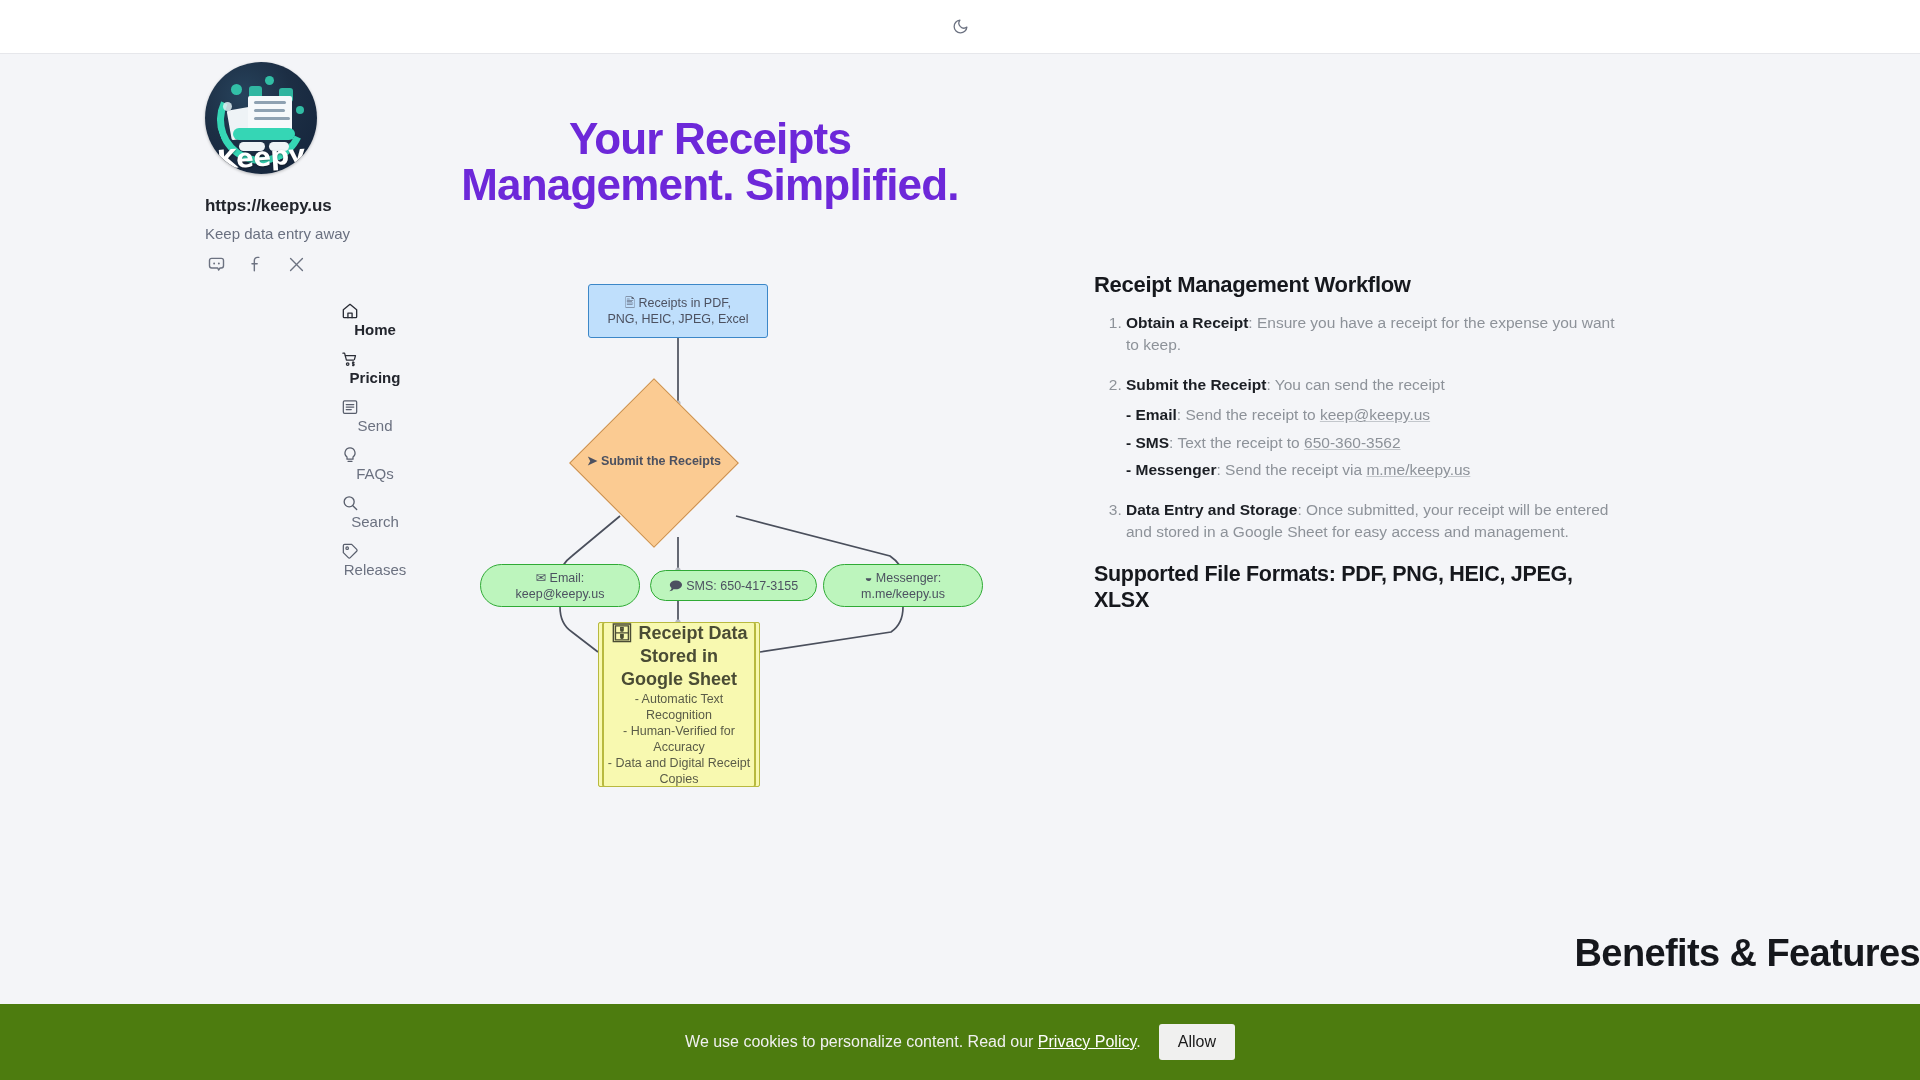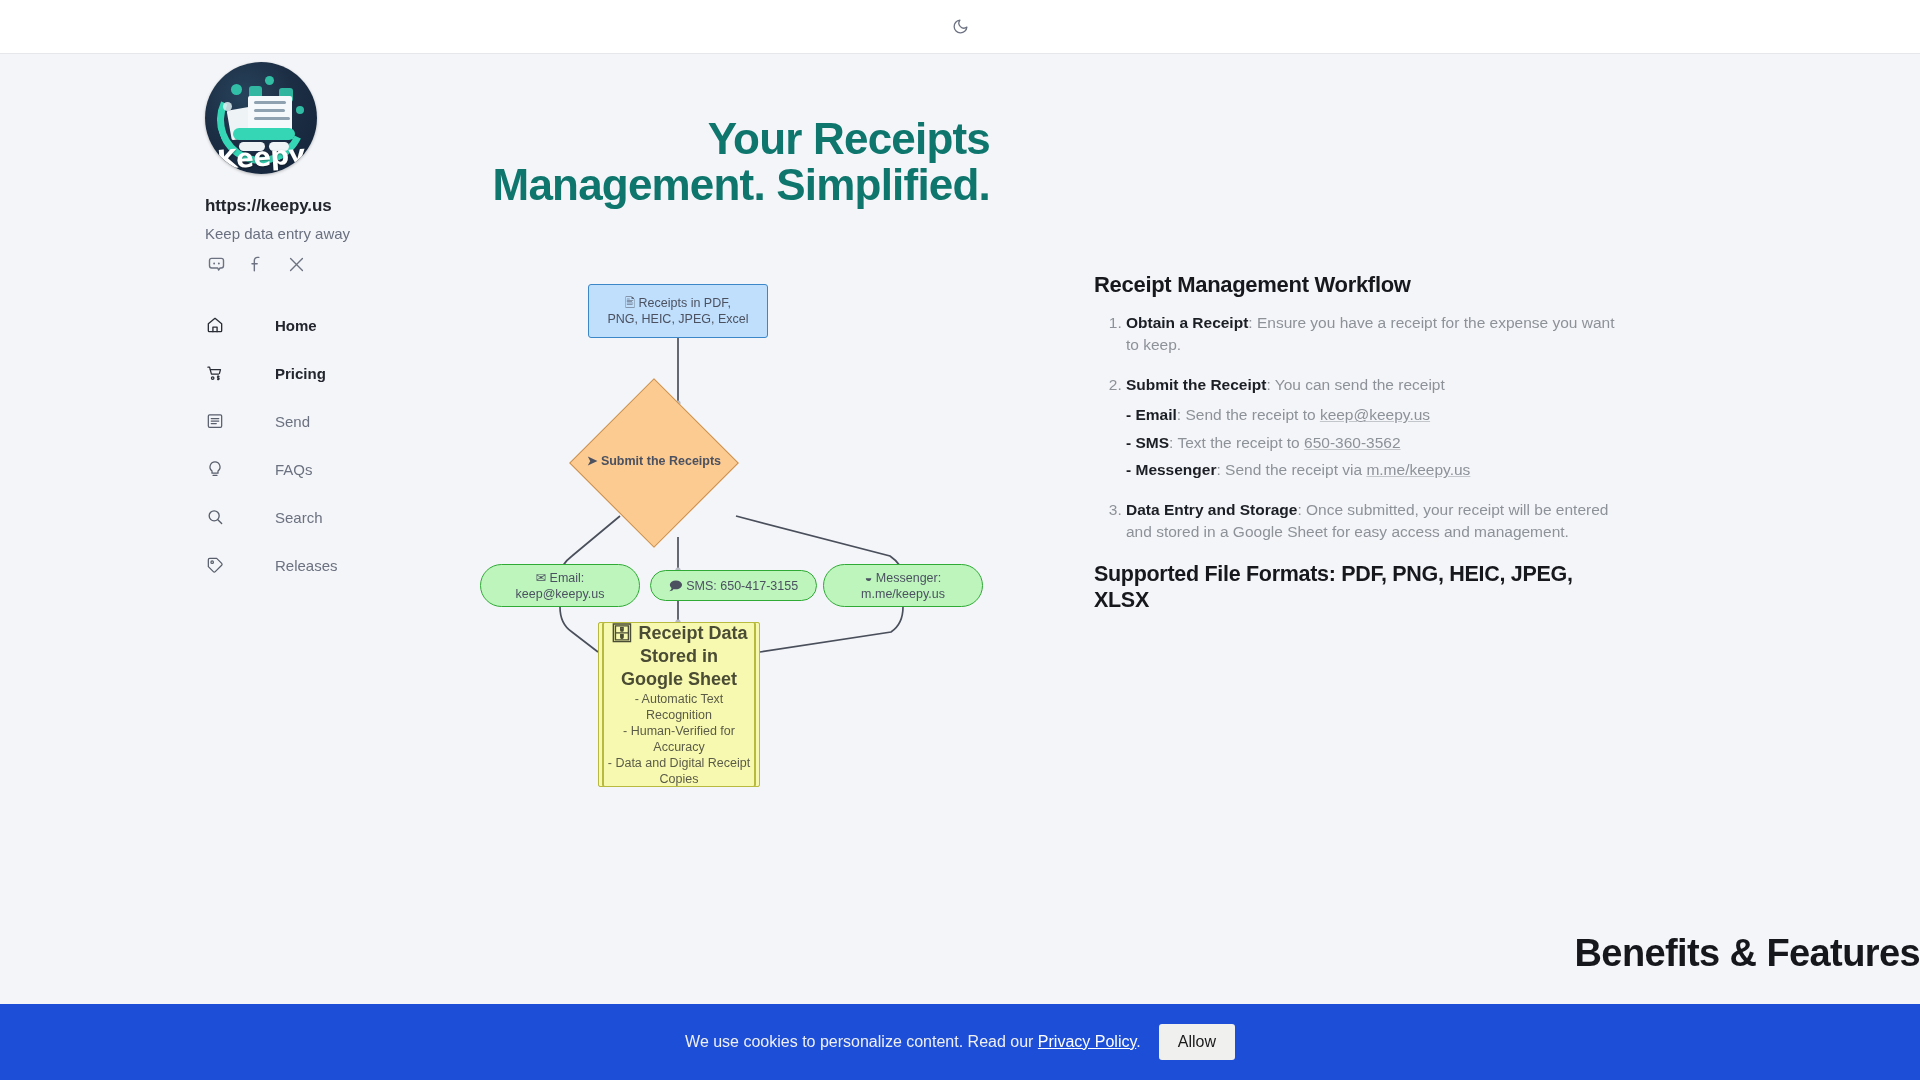--- a/index.html
+++ b/index.html
@@ -83,33 +83,33 @@
   .site-url {
     margin-top: 22px; font-size: 17px; font-weight: bold; color: #22252c; letter-spacing: -.1px;
   }
   .tagline { margin-top: 9px; font-size: 15px; color: #6a7080; }
 
   .socials { margin-top: 13px; display: flex; gap: 18px; align-items: center; }
   .socials a { display: flex; width: 22px; height: 22px; align-items: center; justify-content: center; color: #6c7281; }
 
   .nav { margin-top: 24px; }
   .nav-item {
-    display: flex; align-items: center; height: 48px; cursor: pointer; text-decoration: none;
+    display: flex; align-items: center; height: 48px; cursor: pointer; text-decoration: none; flex-direction: column;
   }
   .nav-item .nico { width: 30px; display: flex; justify-content: flex-start; color: #585e6c; }
   .nav-item .nlabel {
     margin-left: 40px; font-size: 15px; color: #6b7180;
   }
   .nav-item.active .nlabel { color: #23262e; font-weight: bold; }
   .nav-item.active .nico { color: #2a2d36; }
 
   
   .hero {
-    position: absolute; left: 430px; top: 62px; width: 560px; text-align: right;
-    font-size: 44px; font-weight: bold; line-height: 1.05; letter-spacing: -.8px; color: #0f766e;
+    position: absolute; left: 430px; top: 62px; width: 560px; text-align: center;
+    font-size: 44px; font-weight: bold; line-height: 1.05; letter-spacing: -.8px; color: #6d28d9;
   }
 
   
   .flow { position: absolute; left: 520px; top: 230px; width: 530px; height: 560px; }
   .flow svg.lines { position: absolute; left: 0; top: 0; }
 
   .node { position: absolute; box-sizing: border-box; }
   .node-text {
     font-family: "Liberation Sans", sans-serif;
     color: #4c5160; text-align: center; line-height: 1.28;
@@ -172,21 +172,21 @@
 
   
   .benefits {
     position: absolute; left: 0; top: 878px; width: 1920px; text-align: right;
     font-size: 38px; font-weight: bold; color: #15171c; letter-spacing: -.6px;
   }
 
   
   .cookie {
     position: absolute; left: 0; top: 1004px; width: 1920px; height: 76px;
-    background: #1d4ed8; display: flex; align-items: center; justify-content: center; gap: 18px;
+    background: #4d7c0f; display: flex; align-items: center; justify-content: center; gap: 18px;
   }
   .cookie .ctext { font-size: 16px; color: #f0f0f0; }
   .cookie .ctext a { color: #ffffff; text-decoration: underline; }
   .cookie .allow {
     background: #f0f0ef; border: none; border-radius: 3px; padding: 9px 19px;
     font-family: "Liberation Sans", sans-serif; font-size: 16px; color: #1a1a1a; cursor: pointer;
   }
 </style>
 </head>
 <body>

